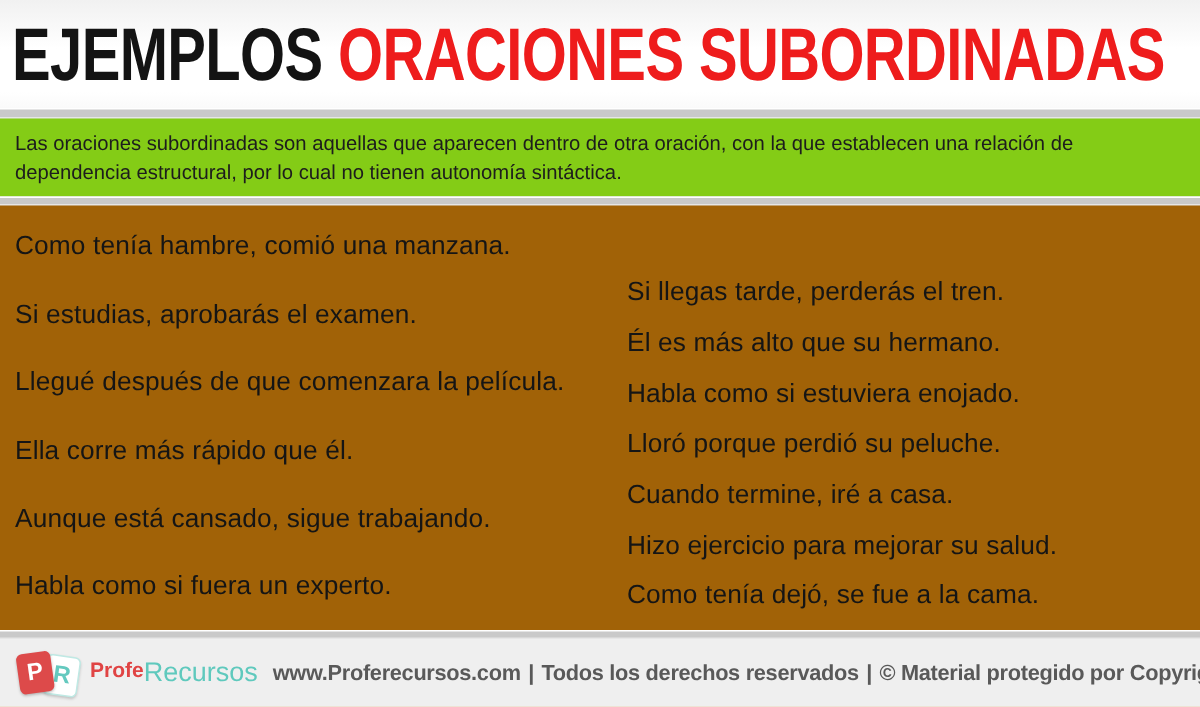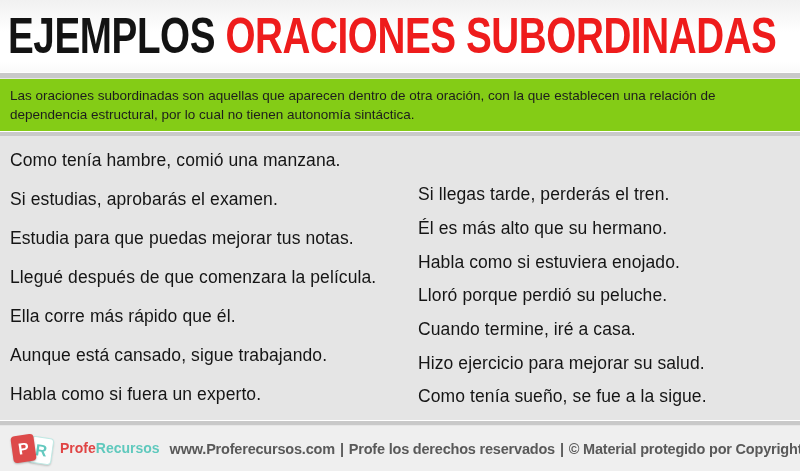--- a/index.html
+++ b/index.html
@@ -57,21 +57,21 @@
     font-size: 13.5px;
     line-height: 1.42;
     color: #1d1d1d;
     font-weight: 500;
   }
 
   
   .content {
     flex: 1 1 auto;
     display: flex;
-    background: #e5e5e5;
+    background: #a16207;
     padding: 4px 0 6px 0;
   }
   .col {
     width: 50%;
     display: flex;
     flex-direction: column;
     justify-content: space-around;
   }
   .col.left  { padding-left: 10px; }
   .col.right { padding-left: 18px; margin-top: 37px; }
@@ -130,22 +130,22 @@
     flex-direction: row;
     line-height: 0.95;
   }
   .brand .brand-top {
     color: #e04444;
     font-weight: 800;
     font-size: 14px;
   }
   .brand .brand-bottom {
     color: #5fc9bd;
-    font-weight: 700;
-    font-size: 14px;
+    font-weight: 400;
+    font-size: 18px;
   }
   .footer-text {
     margin-left: 10px;
     font-weight: 700;
     font-size: 14.5px;
     color: #595959;
     white-space: nowrap;
     letter-spacing: -0.2px;
   }
   .footer-text .sep { margin: 0 5px; font-weight: 700; }
@@ -164,44 +164,43 @@
   <div class="description-box">
     <p>Las oraciones subordinadas son aquellas que aparecen dentro de otra oración, con la que establecen una relación de dependencia estructural, por lo cual no tienen autonomía sintáctica.</p>
   </div>
 
   <div class="strip thin"></div>
 
   <div class="content">
     <div class="col left">
       <p>Como tenía hambre, comió una manzana.</p>
       <p>Si estudias, aprobarás el examen.</p>
-      <p>Estudia para que puedas mejorar tus notas.</p>
       <p>Llegué después de que comenzara la película.</p>
       <p>Ella corre más rápido que él.</p>
       <p>Aunque está cansado, sigue trabajando.</p>
       <p>Habla como si fuera un experto.</p>
     </div>
     <div class="col right">
       <p>Si llegas tarde, perderás el tren.</p>
       <p>Él es más alto que su hermano.</p>
       <p>Habla como si estuviera enojado.</p>
       <p>Lloró porque perdió su peluche.</p>
       <p>Cuando termine, iré a casa.</p>
       <p>Hizo ejercicio para mejorar su salud.</p>
-      <p>Como tenía sueño, se fue a la sigue.</p>
+      <p>Como tenía dejó, se fue a la cama.</p>
     </div>
   </div>
 
   <div class="strip thin"></div>
 
   <div class="footer">
     <div class="logo">
       <span class="block block-p">P</span>
       <span class="block block-r">R</span>
       <span class="brand">
         <span class="brand-top">Profe</span>
         <span class="brand-bottom">Recursos</span>
       </span>
     </div>
-    <div class="footer-text"><span>www.Proferecursos.com</span><span class="sep">|</span><span>Profe los derechos reservados</span><span class="sep">|</span><span>© Material protegido por Copyright</span></div>
+    <div class="footer-text"><span>www.Proferecursos.com</span><span class="sep">|</span><span>Todos los derechos reservados</span><span class="sep">|</span><span>© Material protegido por Copyright</span></div>
   </div>
 
 </div>
 
 </body></html>

